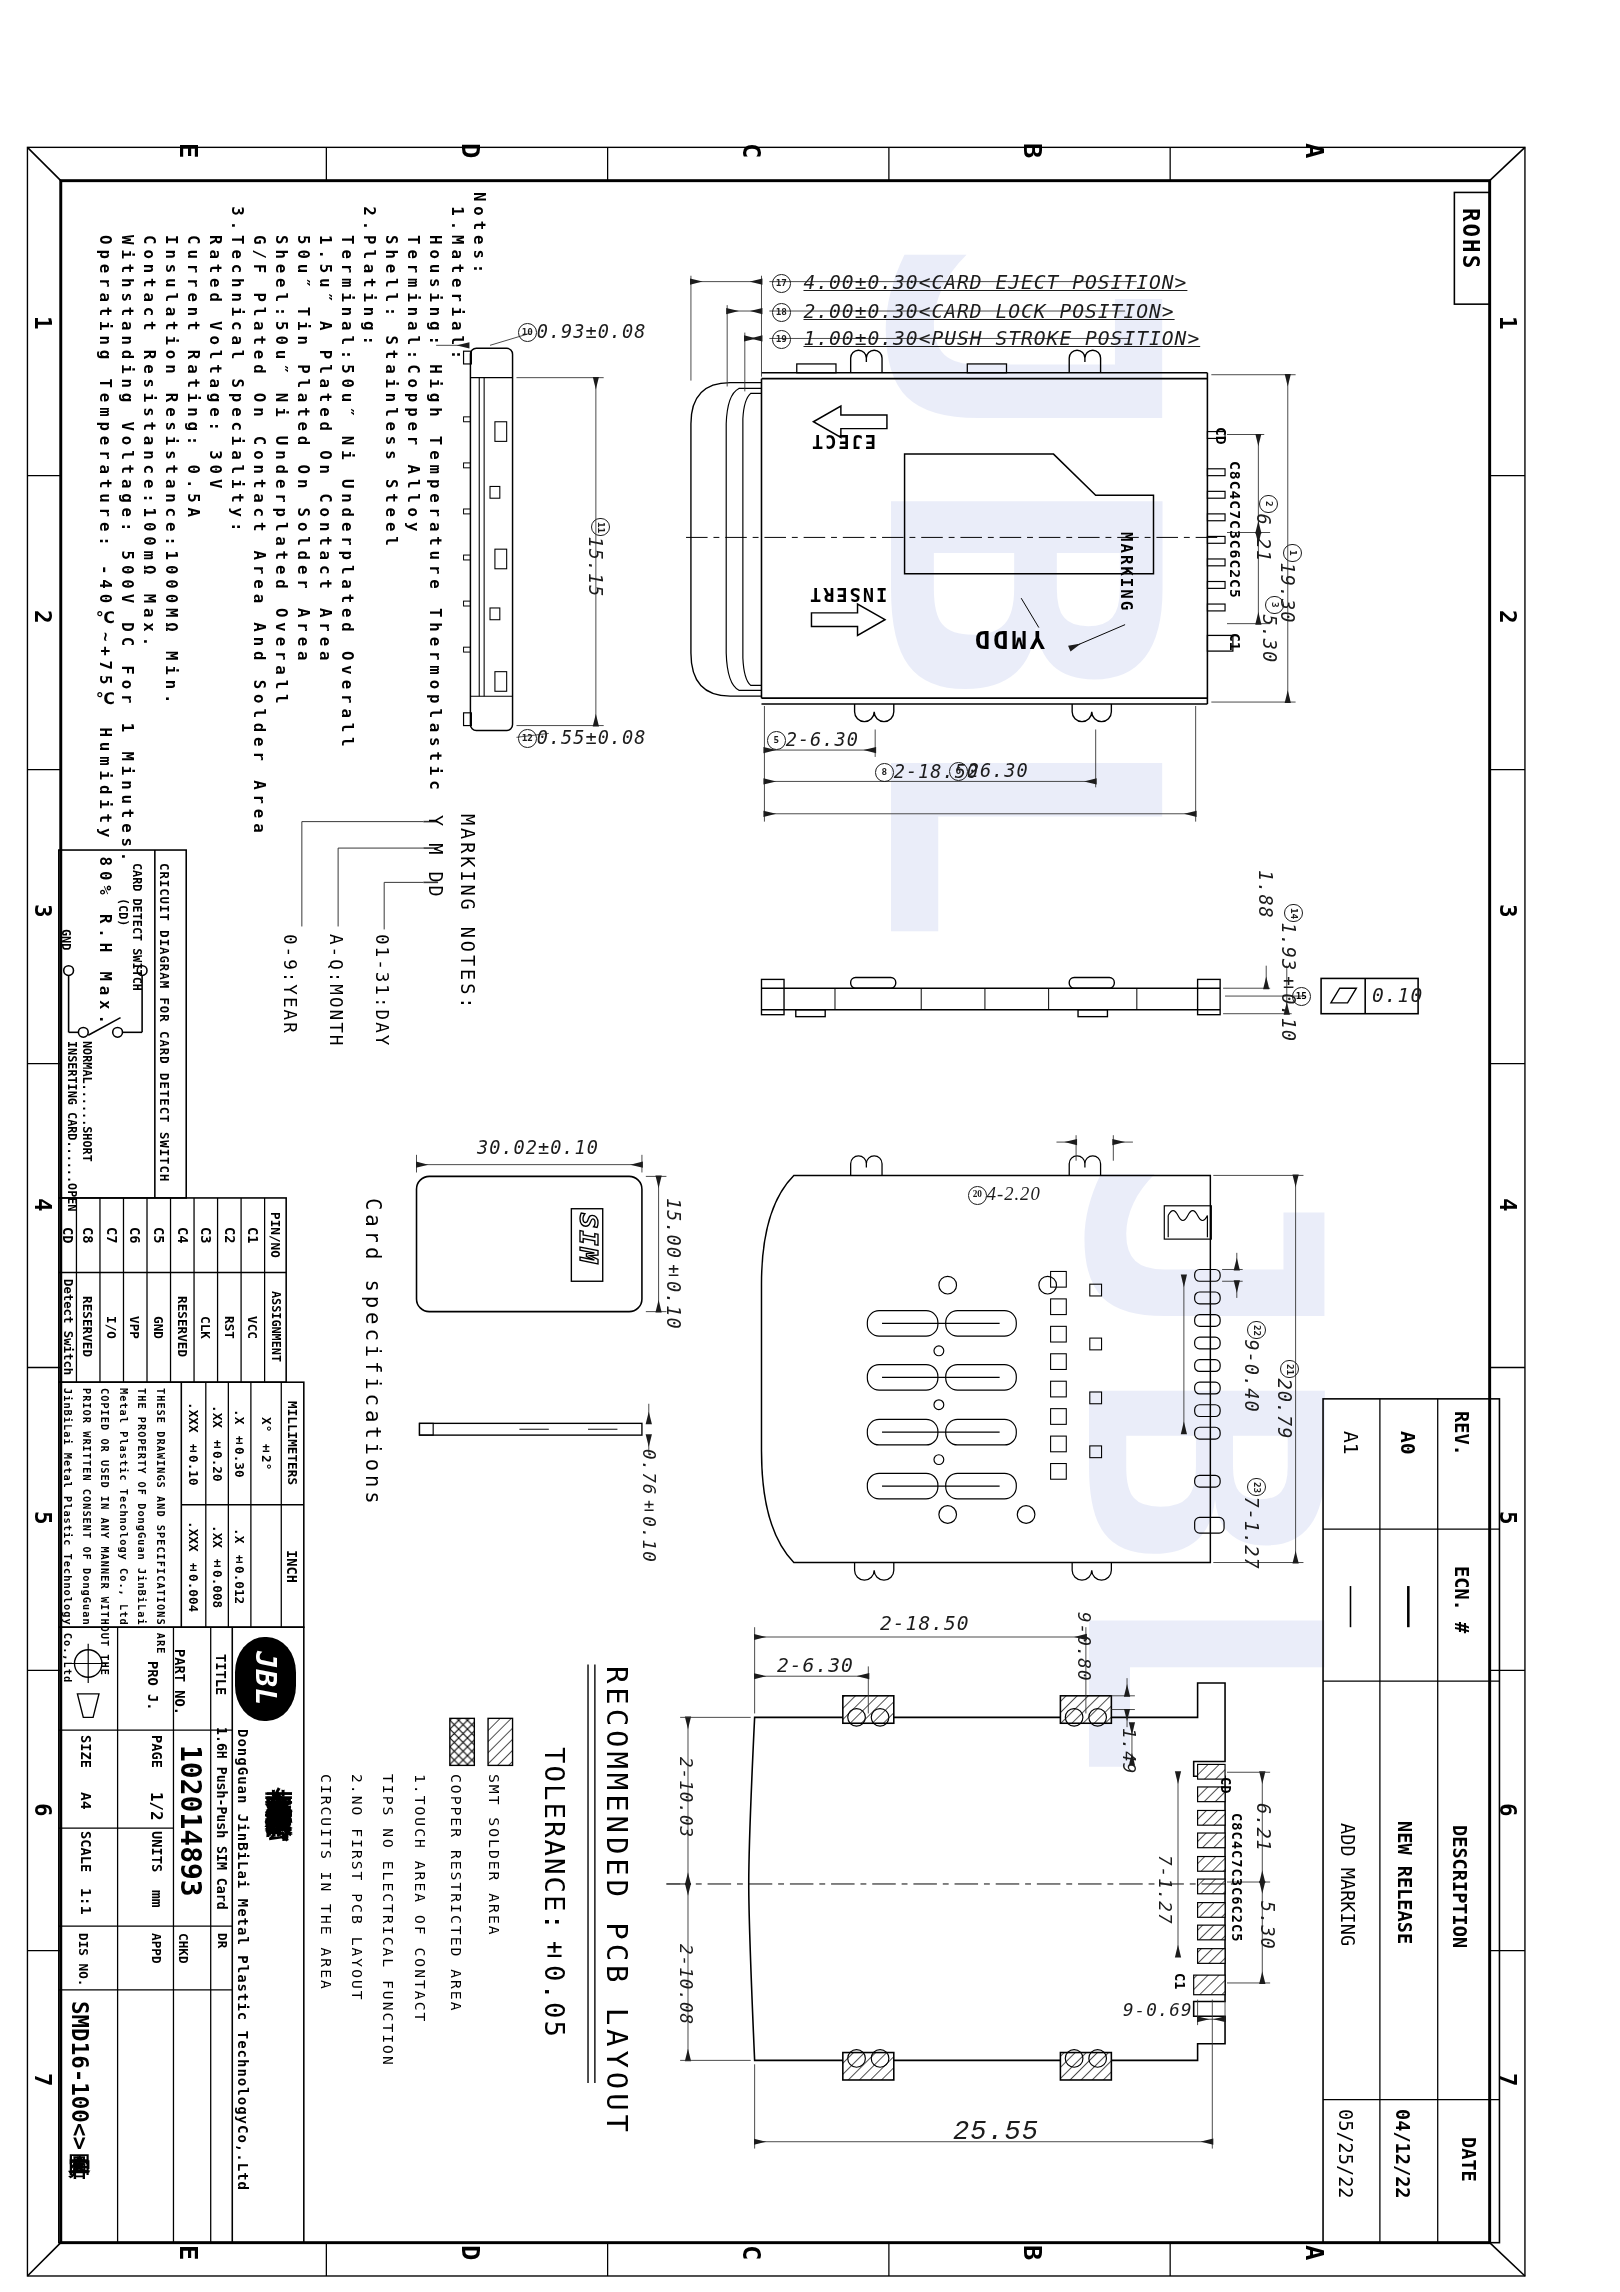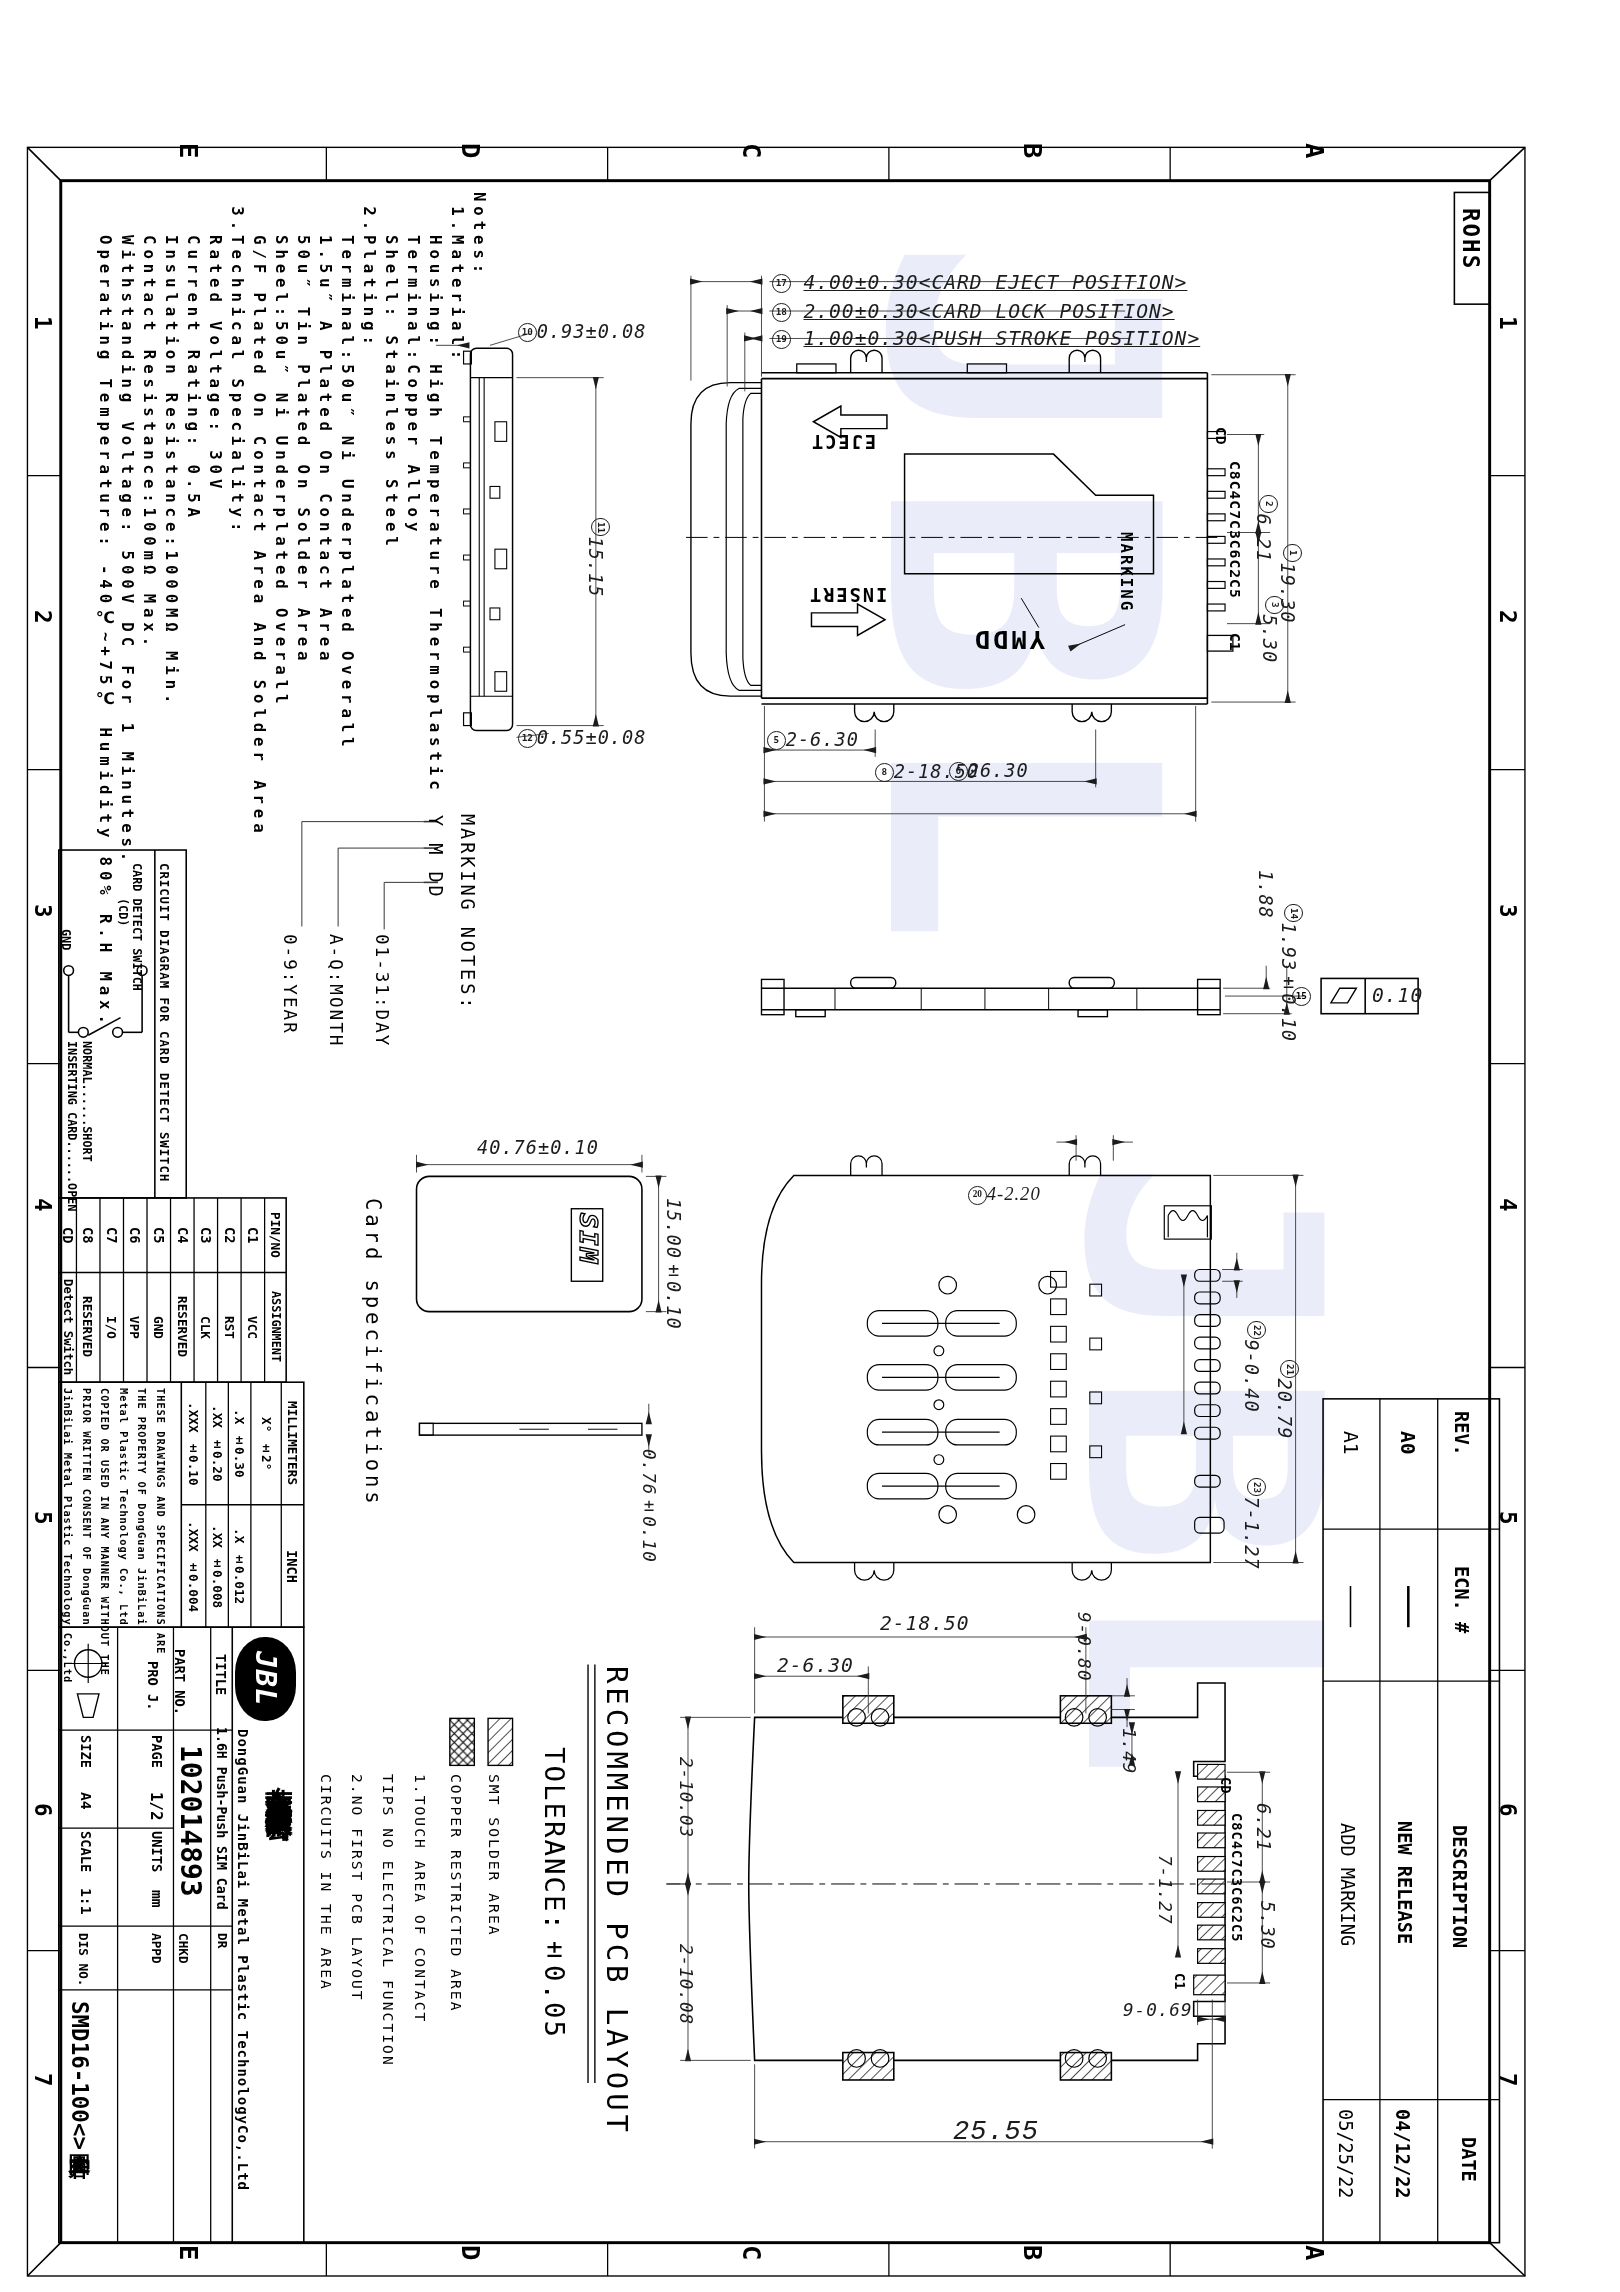--- a/index.html
+++ b/index.html
@@ -480,21 +480,21 @@
    Withstanding Voltage: 500V DC For 1 Minutes.
    Operating Temperature: -40℃~+75℃ Humidity 80% R.H Max.</div>
 
   <div class="abs v" style="left:457px;top:814px;font-size:18.6px;letter-spacing:2.9px;">MARKING NOTES:</div>
   <div class="abs v" style="left:425px;top:815px;font-size:18.6px;letter-spacing:2.9px;">Y M DD</div>
   <div class="abs v" style="left:372px;top:934px;font-size:17.6px;letter-spacing:2px;">01-31:DAY</div>
   <div class="abs v" style="left:326px;top:934px;font-size:17.6px;letter-spacing:2px;">A-Q:MONTH</div>
   <div class="abs v" style="left:280px;top:934px;font-size:17.6px;letter-spacing:2px;">0-9:YEAR</div>
 
   <div class="abs v" style="left:361px;top:1198px;font-size:20.6px;letter-spacing:3.9px;">Card specifications</div>
-  <div class="abs dim" style="left:477px;top:1137px;font-size:18.6px;">40.76±0.10</div>
+  <div class="abs dim" style="left:477px;top:1137px;font-size:18.6px;">30.02±0.10</div>
   <div class="abs v dim" style="left:663px;top:1198px;font-size:18.6px;">15.00±0.10</div>
   <div class="abs v outl" style="left:574px;top:1213px;font-size:25.5px;font-style:italic;font-weight:bold;letter-spacing:2px;">SIM</div>
   <div class="abs v dim" style="left:639px;top:1449px;font-size:17.6px;">0.76±0.10</div>
 
   <div class="abs dim" style="left:772px;top:271px;font-size:19.6px;">
     <span class="bal">17</span> <span style="text-decoration:underline;margin-top:20px;">4.00±0.30&lt;CARD EJECT POSITION&gt;</span></div>
   <div class="abs dim" style="left:772px;top:300px;font-size:19.6px;">
     <span class="bal">18</span> <span style="text-decoration:underline;">2.00±0.30&lt;CARD LOCK POSITION&gt;</span></div>
   <div class="abs dim" style="left:772px;top:327px;font-size:19.6px;">
     <span class="bal">19</span> <span style="text-decoration:underline;">1.00±0.30&lt;PUSH STROKE POSITION&gt;</span></div>

